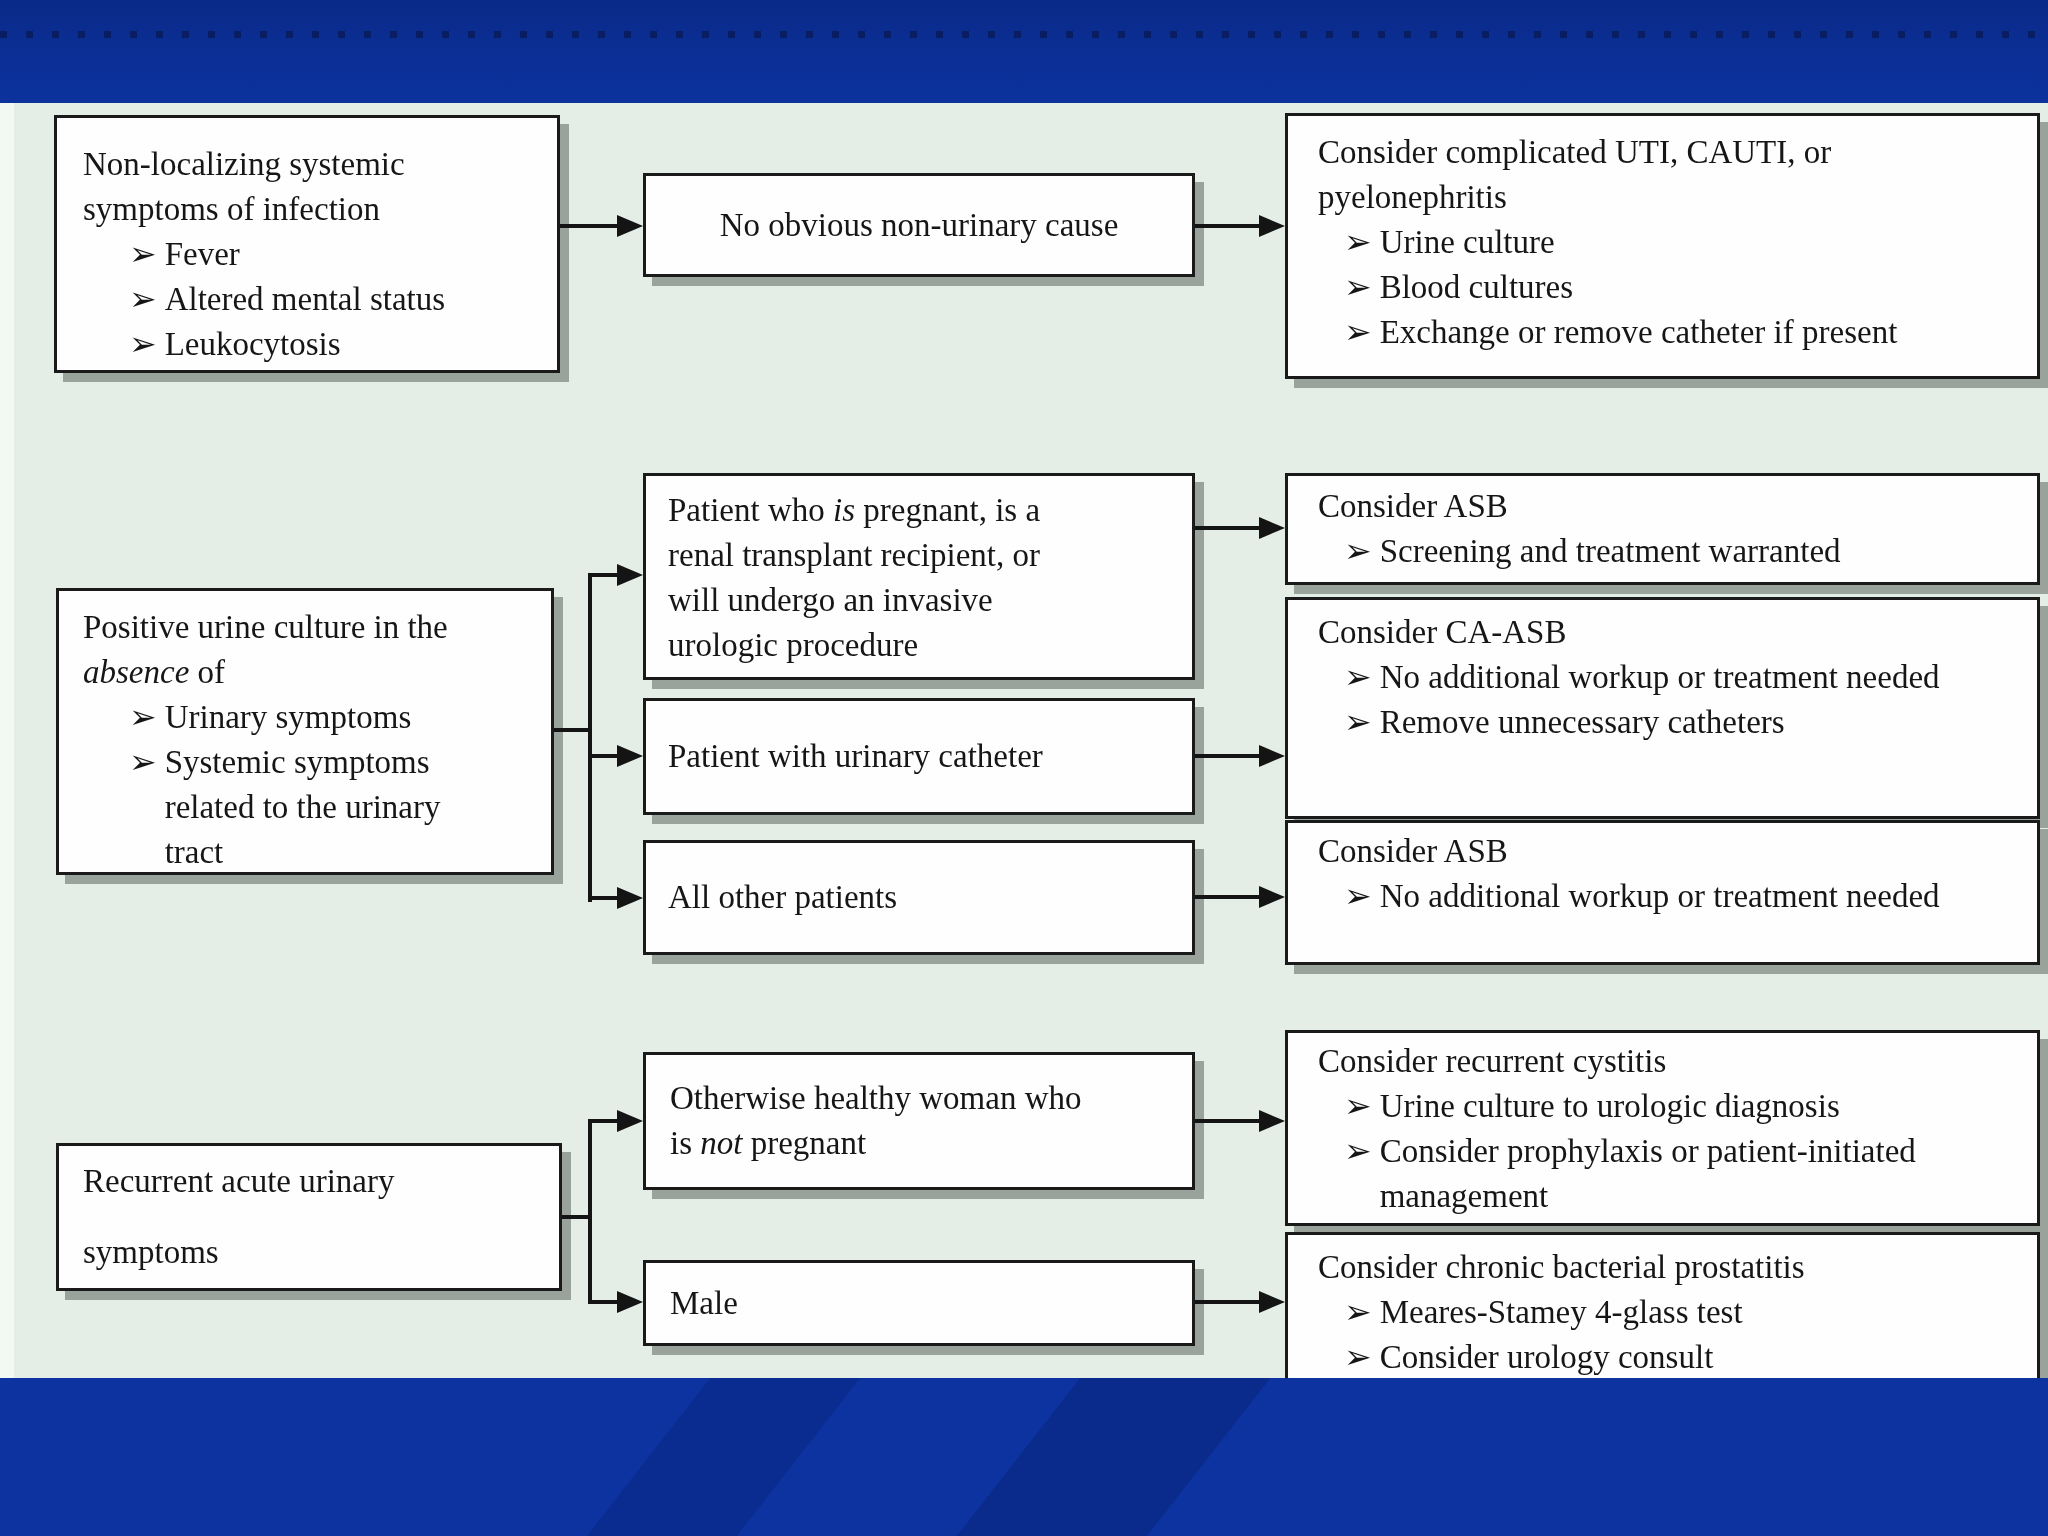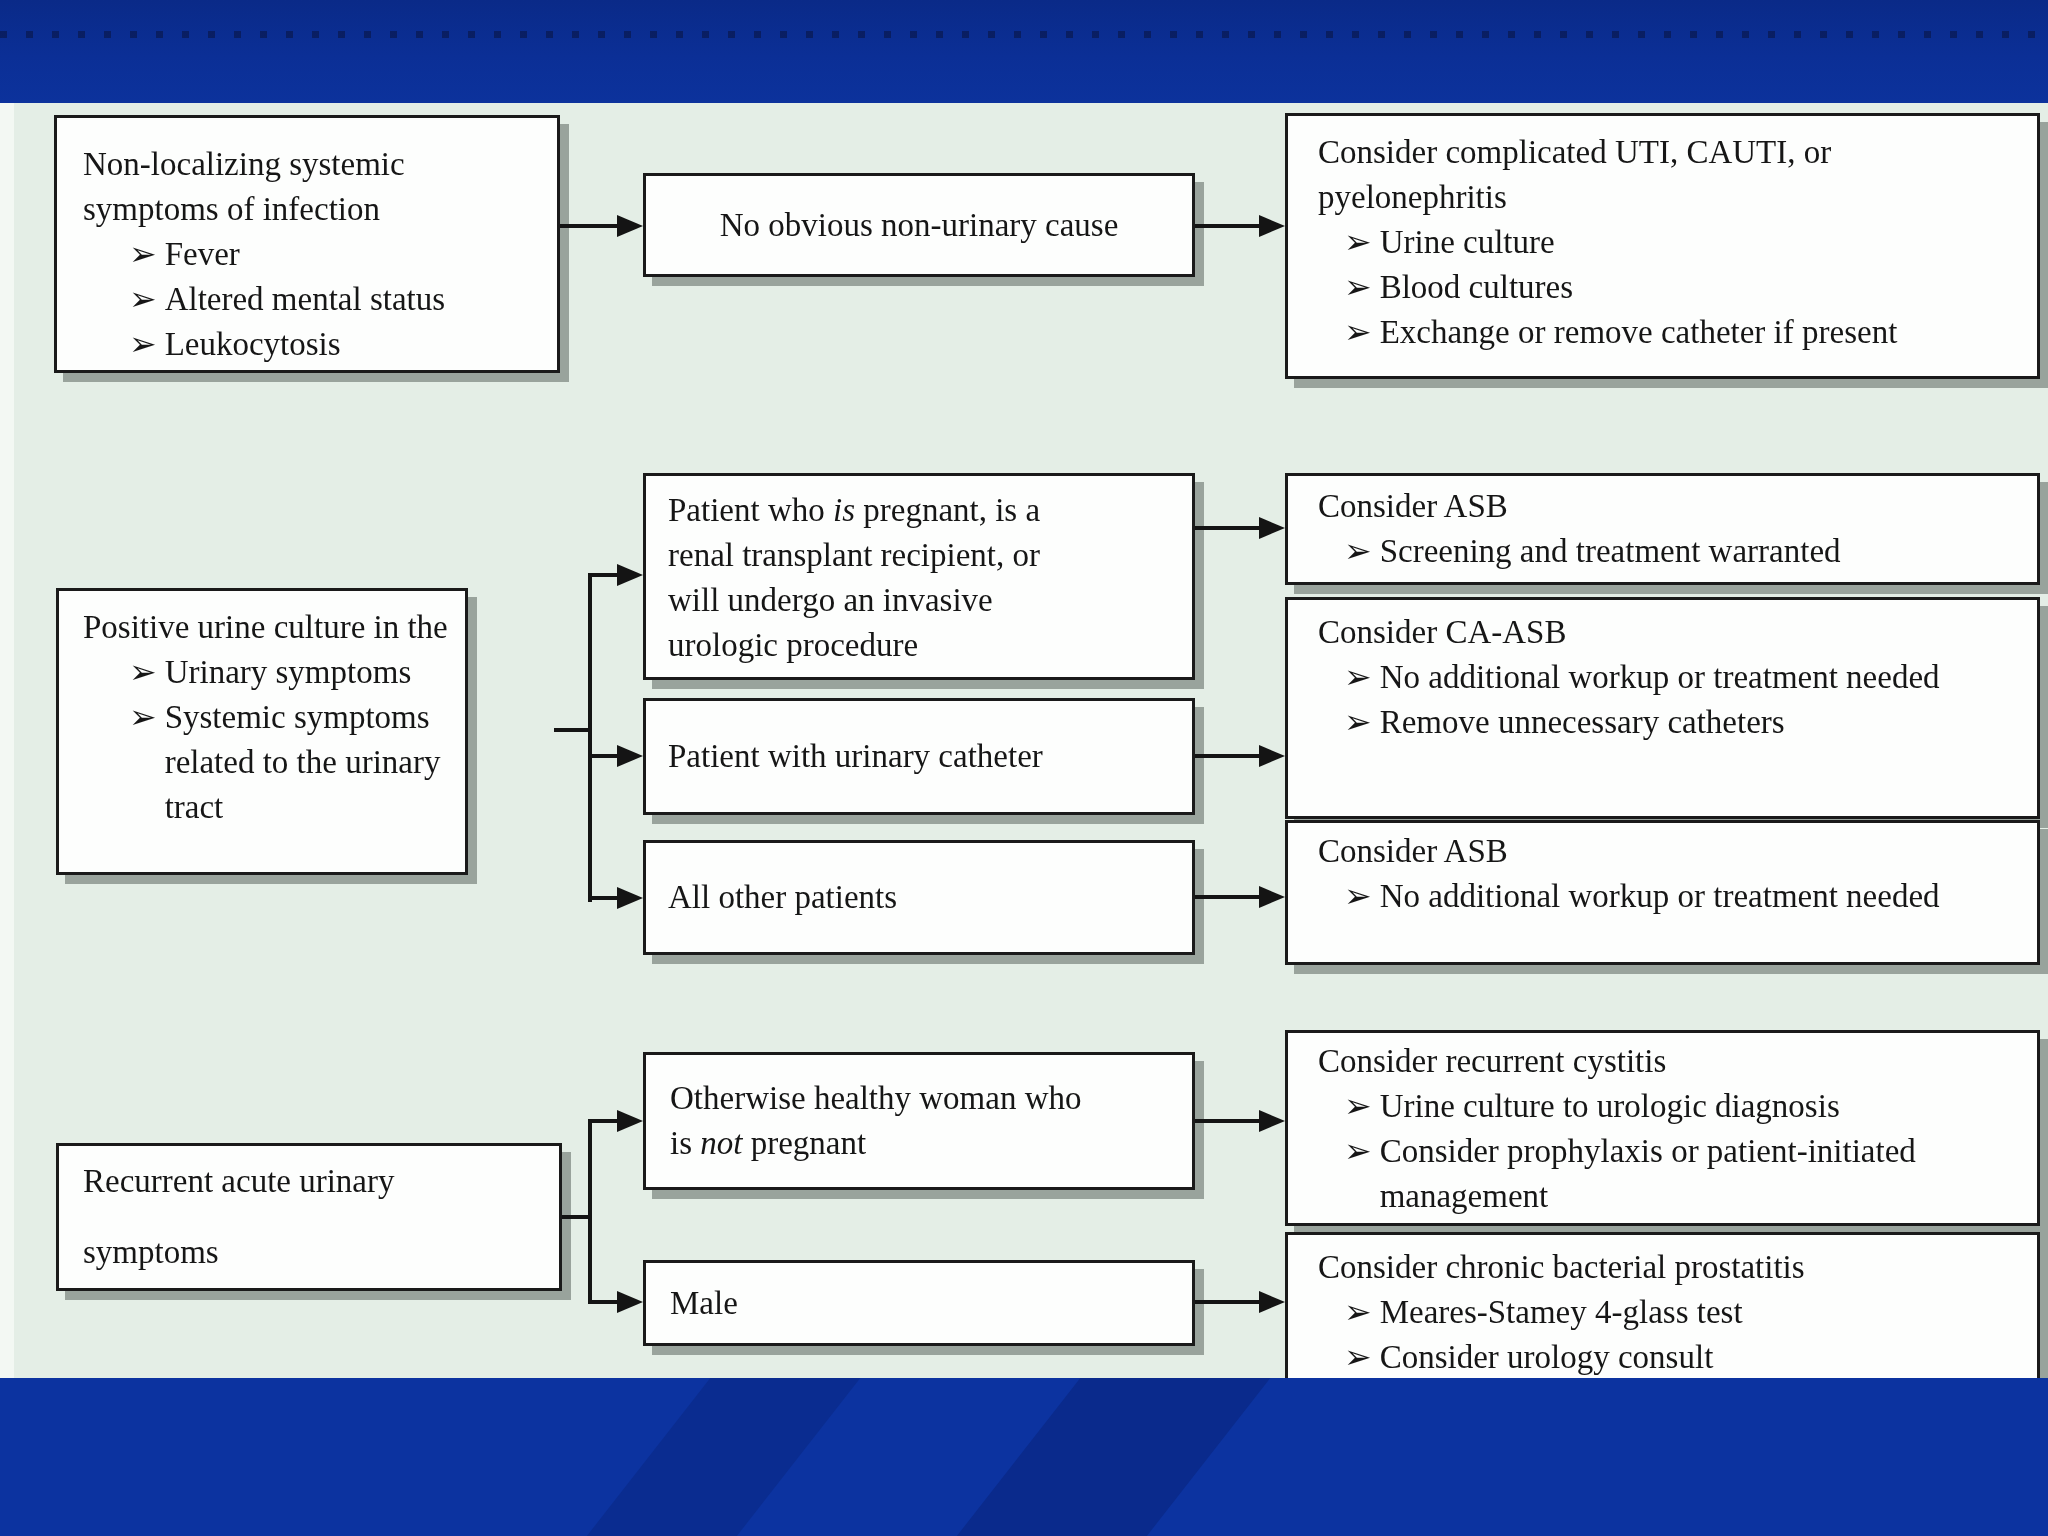--- a/index.html
+++ b/index.html
@@ -118,22 +118,23 @@
         <span class="bt bt-wide">Exchange or remove catheter if present</span>
       </div>
     </div>
   </div>
 
   <div class="hline" style="left:560px;top:224px;width:60px;"></div>
   <div class="ahead" style="left:617px;top:215px;"></div>
   <div class="hline" style="left:1195px;top:224px;width:67px;"></div>
   <div class="ahead" style="left:1259px;top:215px;"></div>
 
-  <div class="box" style="left:56px;top:588px;width:412px;height:287px;padding:14px 14px 0 24px;">
+  <div class="box" style="left:56px;top:588px;width:498px;height:287px;padding:14px 14px 0 24px;">
     <span class="line">Positive urine culture in the</span>
+    <span class="line"><em>absence</em><span> of</span></span>
     <div class="ind-left">
       <div class="bullet">
         <span class="bm">➢</span>
         <span class="bt bt-narrow">Urinary symptoms</span>
       </div>
       <div class="bullet">
         <span class="bm">➢</span>
         <span class="bt bt-narrow">Systemic symptoms related to the urinary tract</span>
       </div>
     </div>

